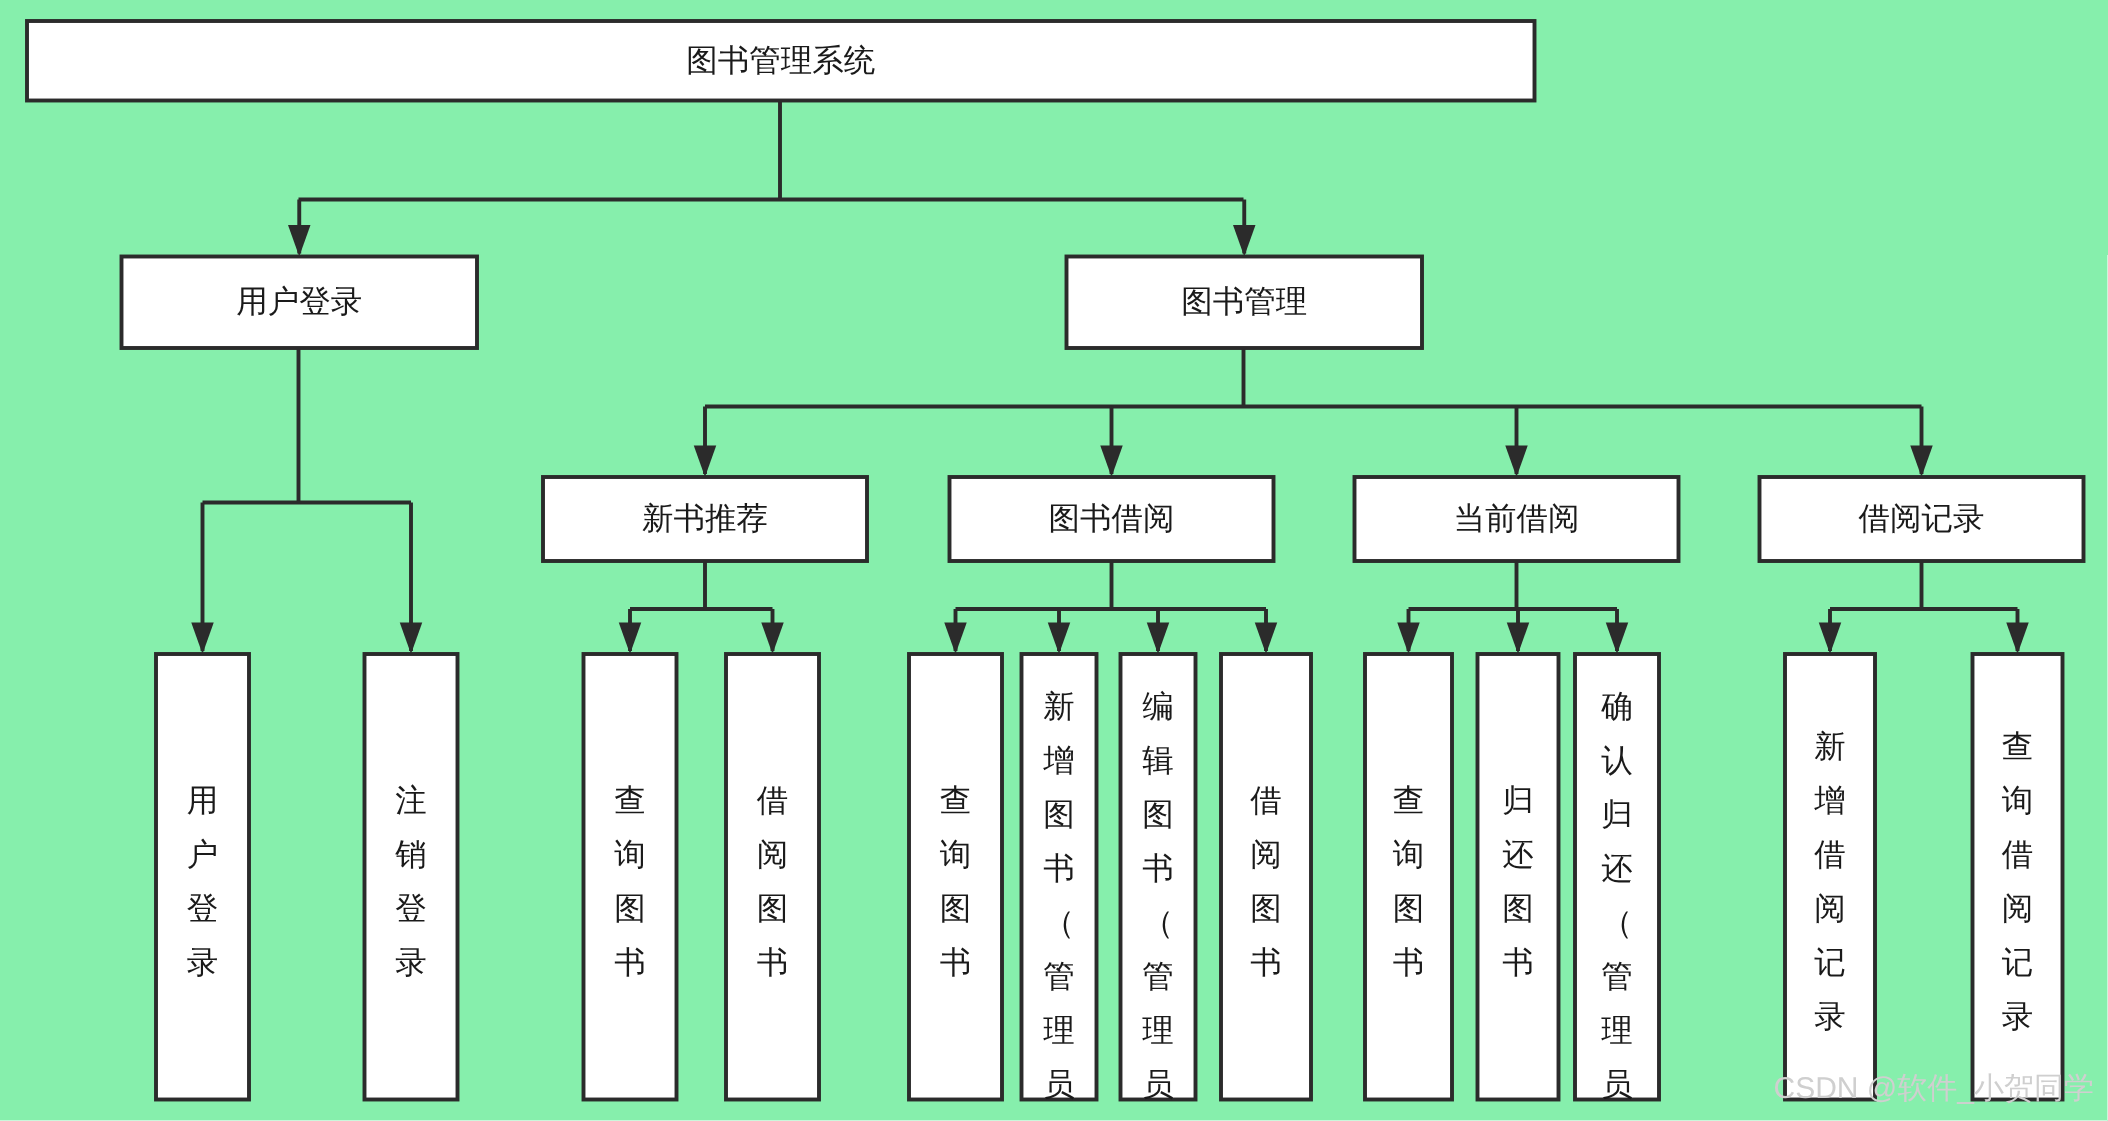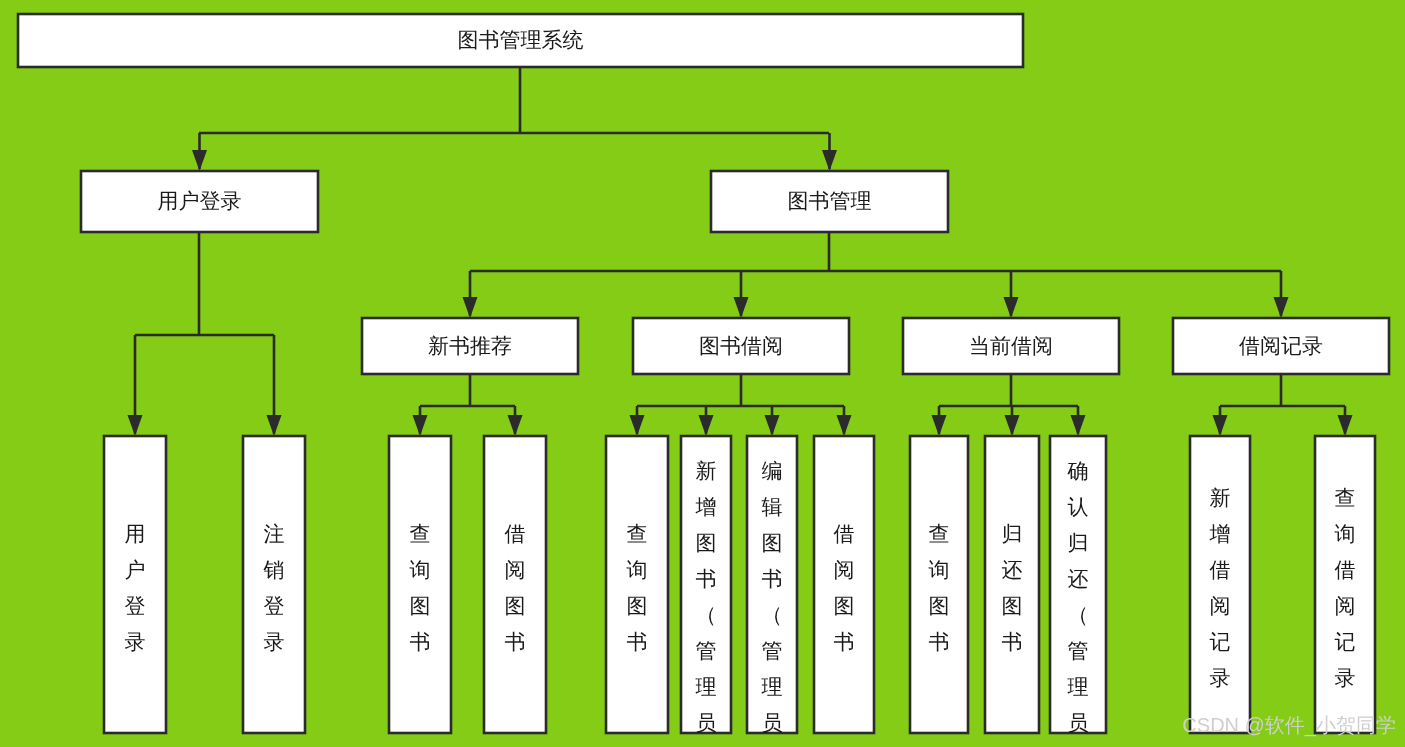--- a/index.html
+++ b/index.html
@@ -8,21 +8,21 @@
     padding: 0;
     background: #ffffff;
   }
   body {
     font-family: "Liberation Sans", "DejaVu Sans", sans-serif;
   }
   #diagram-root {
     position: relative;
     width: 1405px;
     height: 747px;
-    background: #84cc16;
+    background: #86efac;
     overflow: hidden;
   }
   svg.diagram-canvas {
     position: absolute;
     left: 0;
     top: 0;
     width: 1405px;
     height: 747px;
   }
   .node-box {

